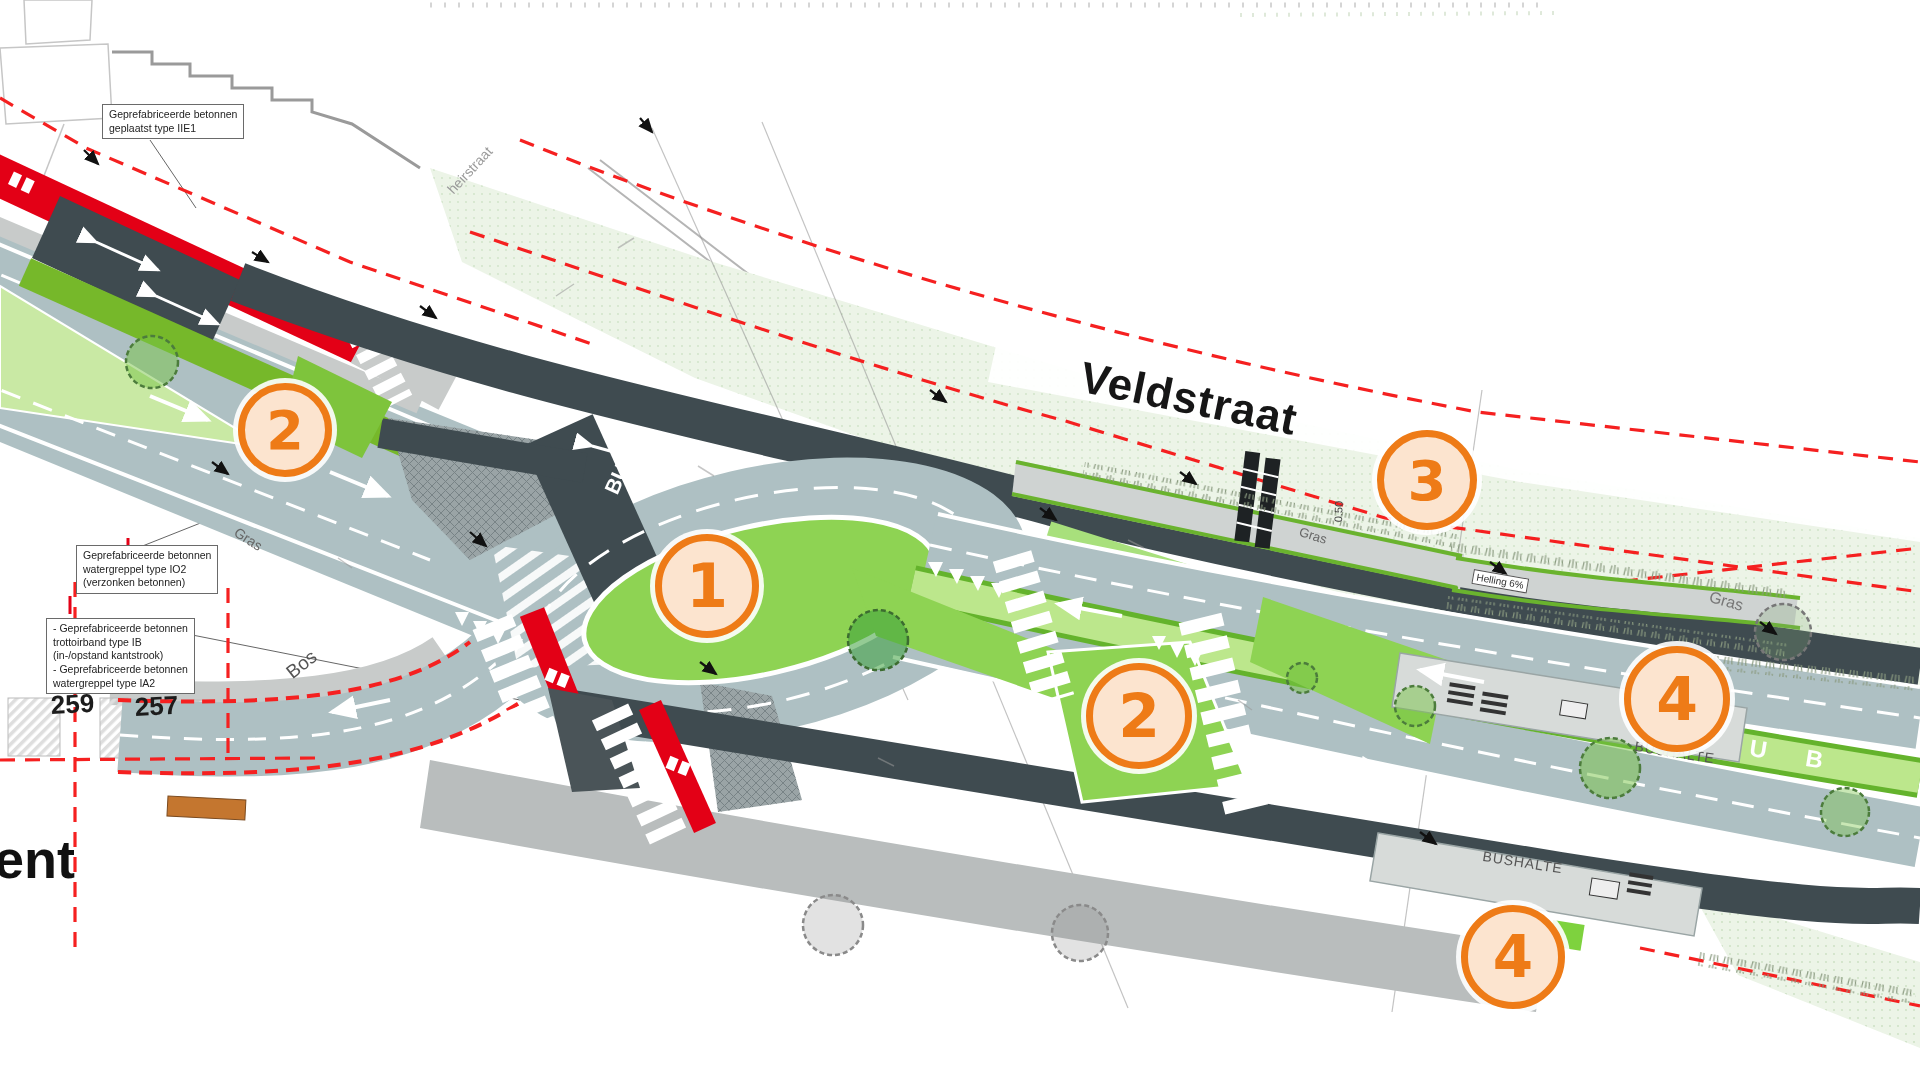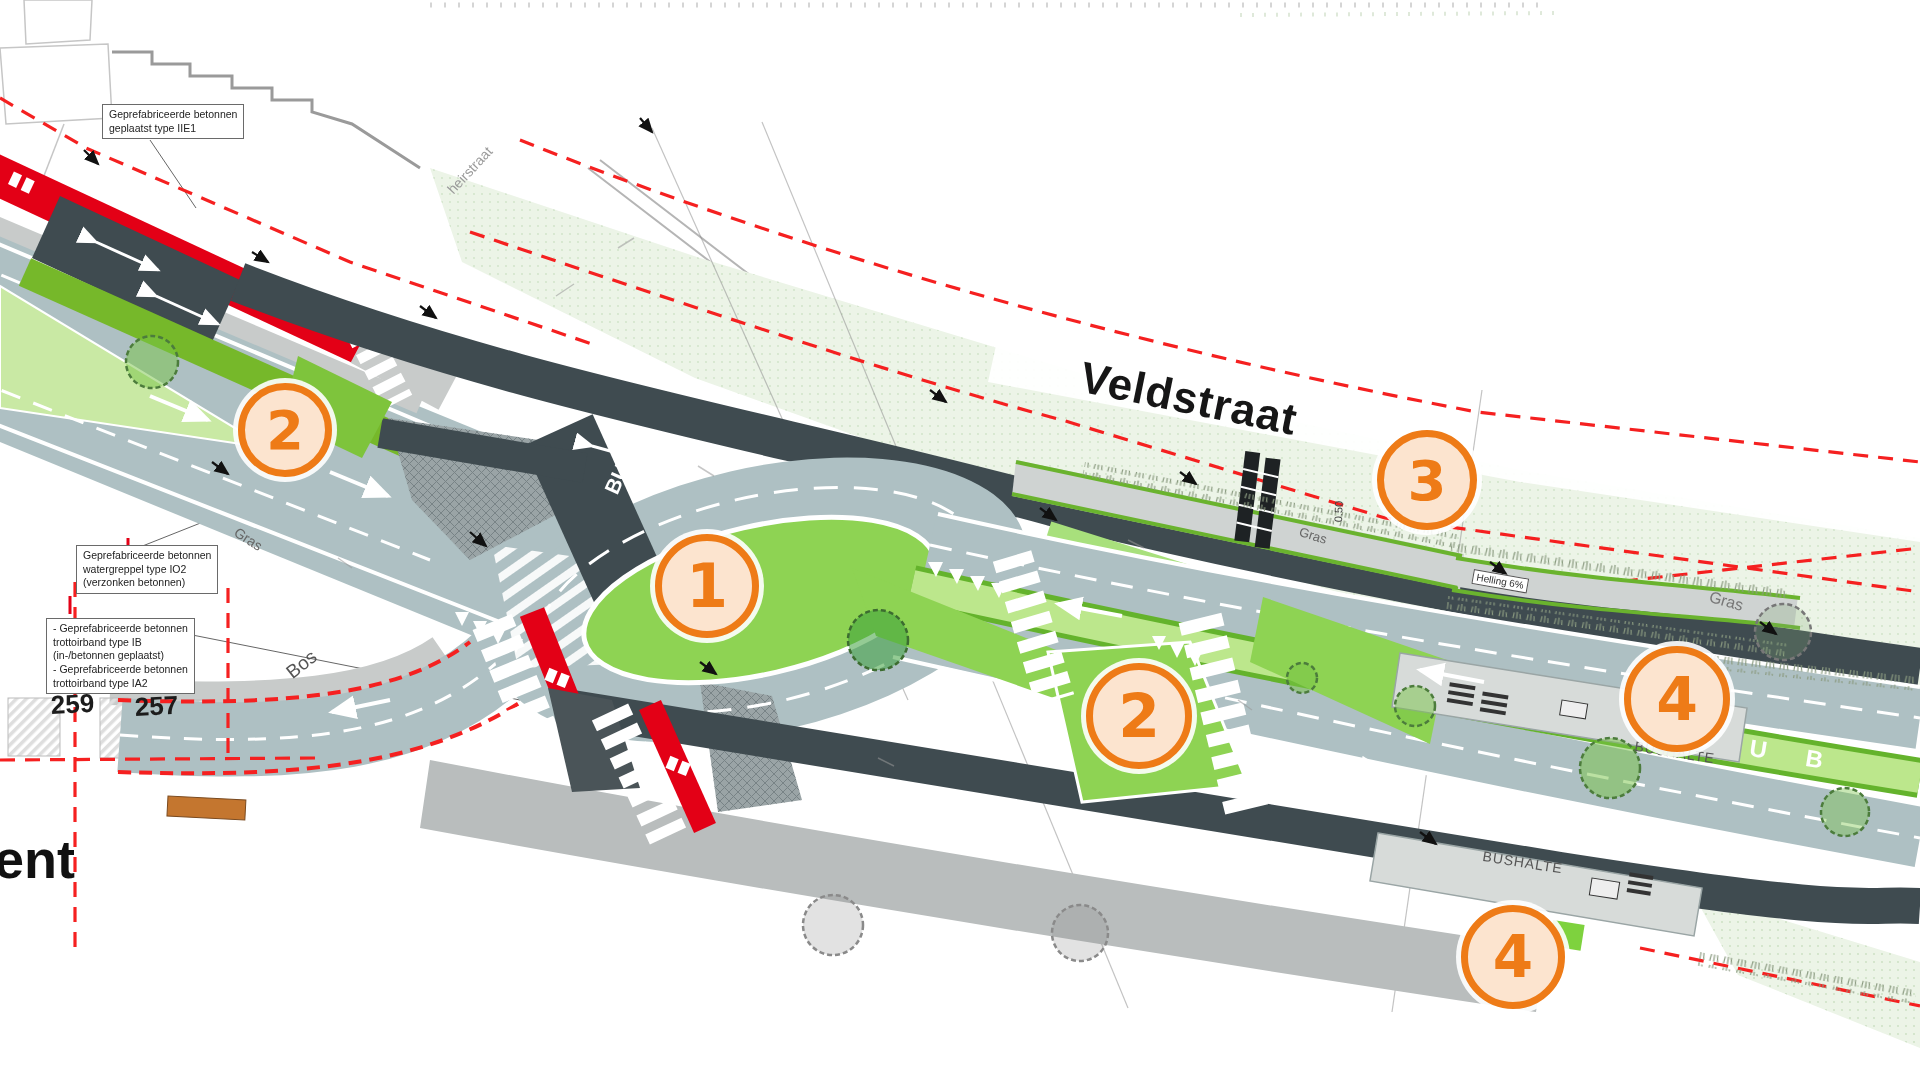--- a/index.html
+++ b/index.html
@@ -319,23 +319,23 @@
 
   <div class="note" style="left:76px;top:545px;">
     <div>Geprefabriceerde betonnen</div>
     <div>watergreppel type IO2</div>
     <div>(verzonken betonnen)</div>
   </div>
 
   <div class="note" style="left:46px;top:598px;margin-top:20px;">
     <div>- Geprefabriceerde betonnen</div>
     <div>trottoirband type IB</div>
-    <div>(in-/betonnen geplaatst)</div>
+    <div>(in-/opstand kantstrook)</div>
     <div>- Geprefabriceerde betonnen</div>
-    <div>trottoirband type IA2</div>
+    <div>watergreppel type IA2</div>
   </div>
 </div>
 
 <div class="layer">
   <div class="marker" style="left:238px;top:383px;width:80px;height:80px;font-size:54px;">2</div>
   <div class="marker" style="left:655px;top:534px;width:90px;height:90px;font-size:60px;">1</div>
   <div class="marker" style="left:1086px;top:663px;width:92px;height:92px;font-size:60px;">2</div>
   <div class="marker" style="left:1377px;top:430px;width:86px;height:86px;font-size:56px;">3</div>
   <div class="marker" style="left:1624px;top:646px;width:92px;height:92px;font-size:60px;">4</div>
   <div class="marker" style="left:1461px;top:905px;width:90px;height:90px;font-size:58px;">4</div>

